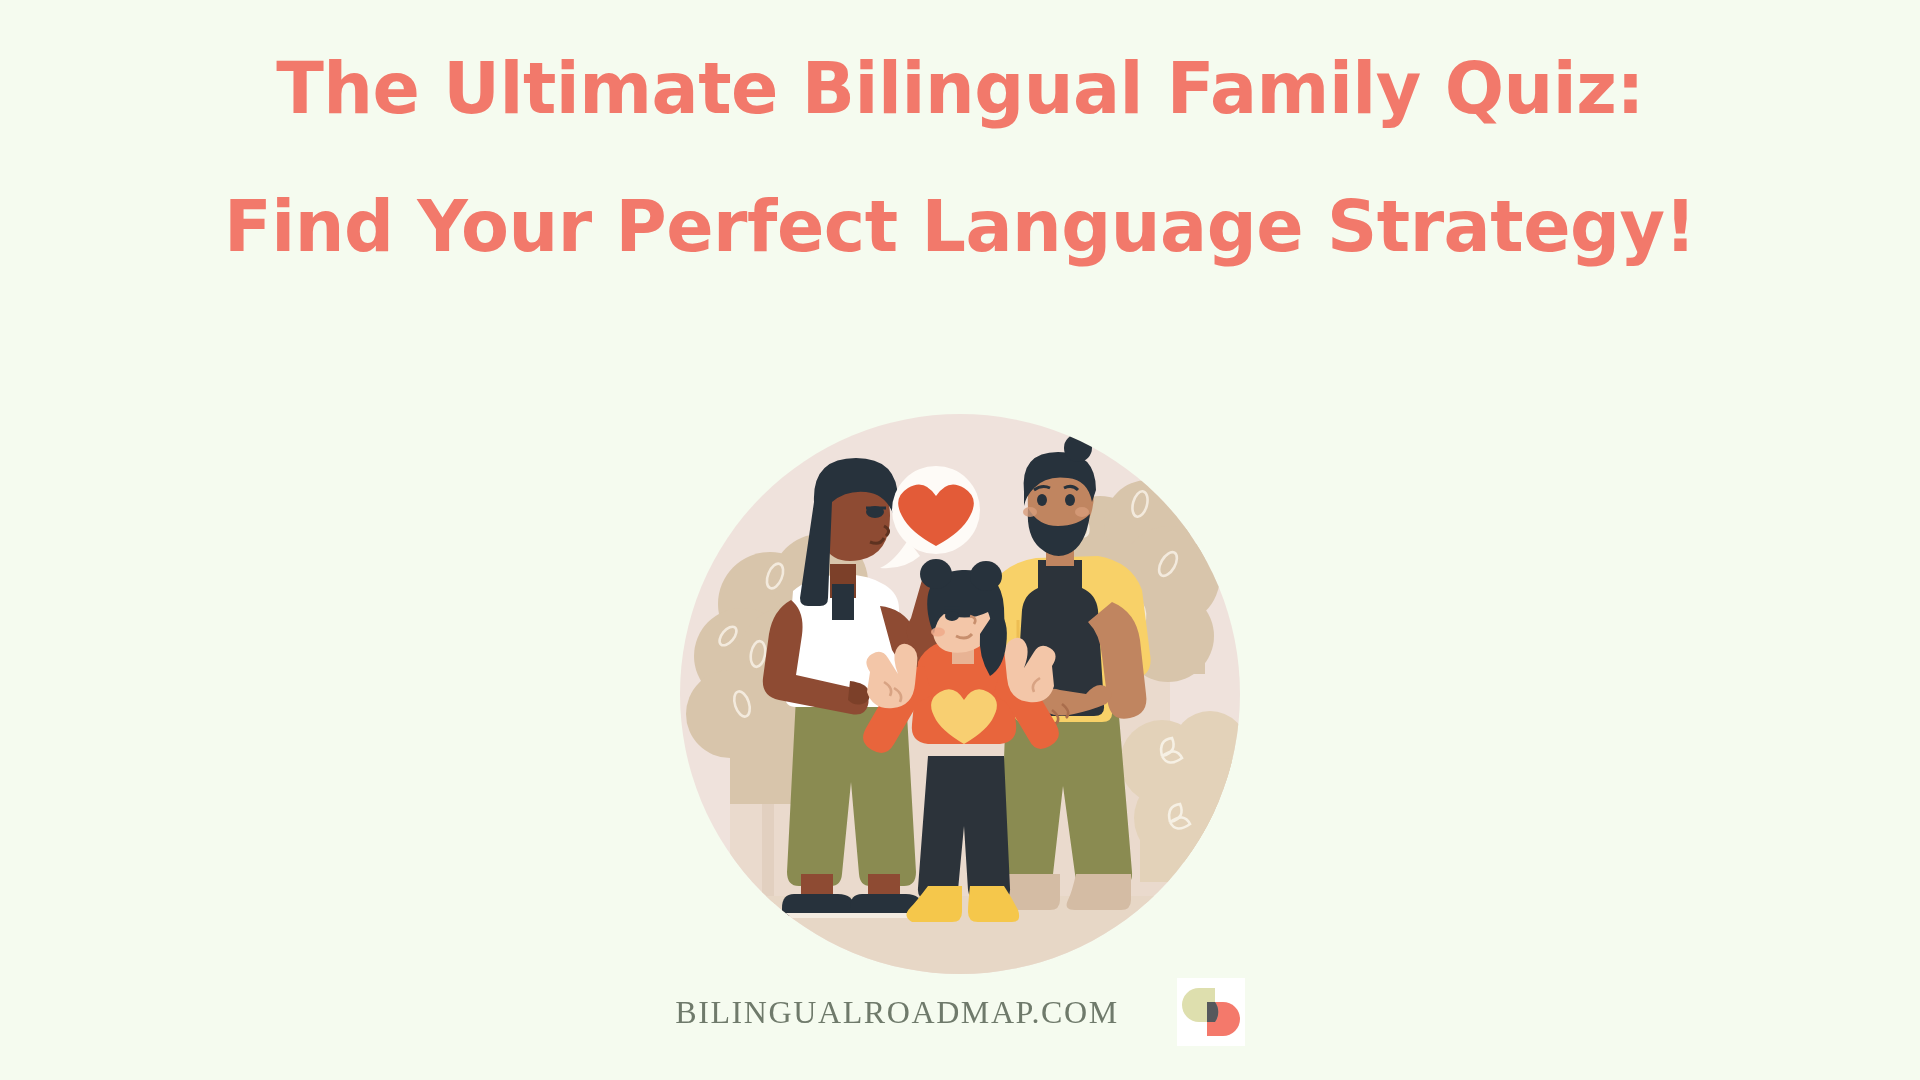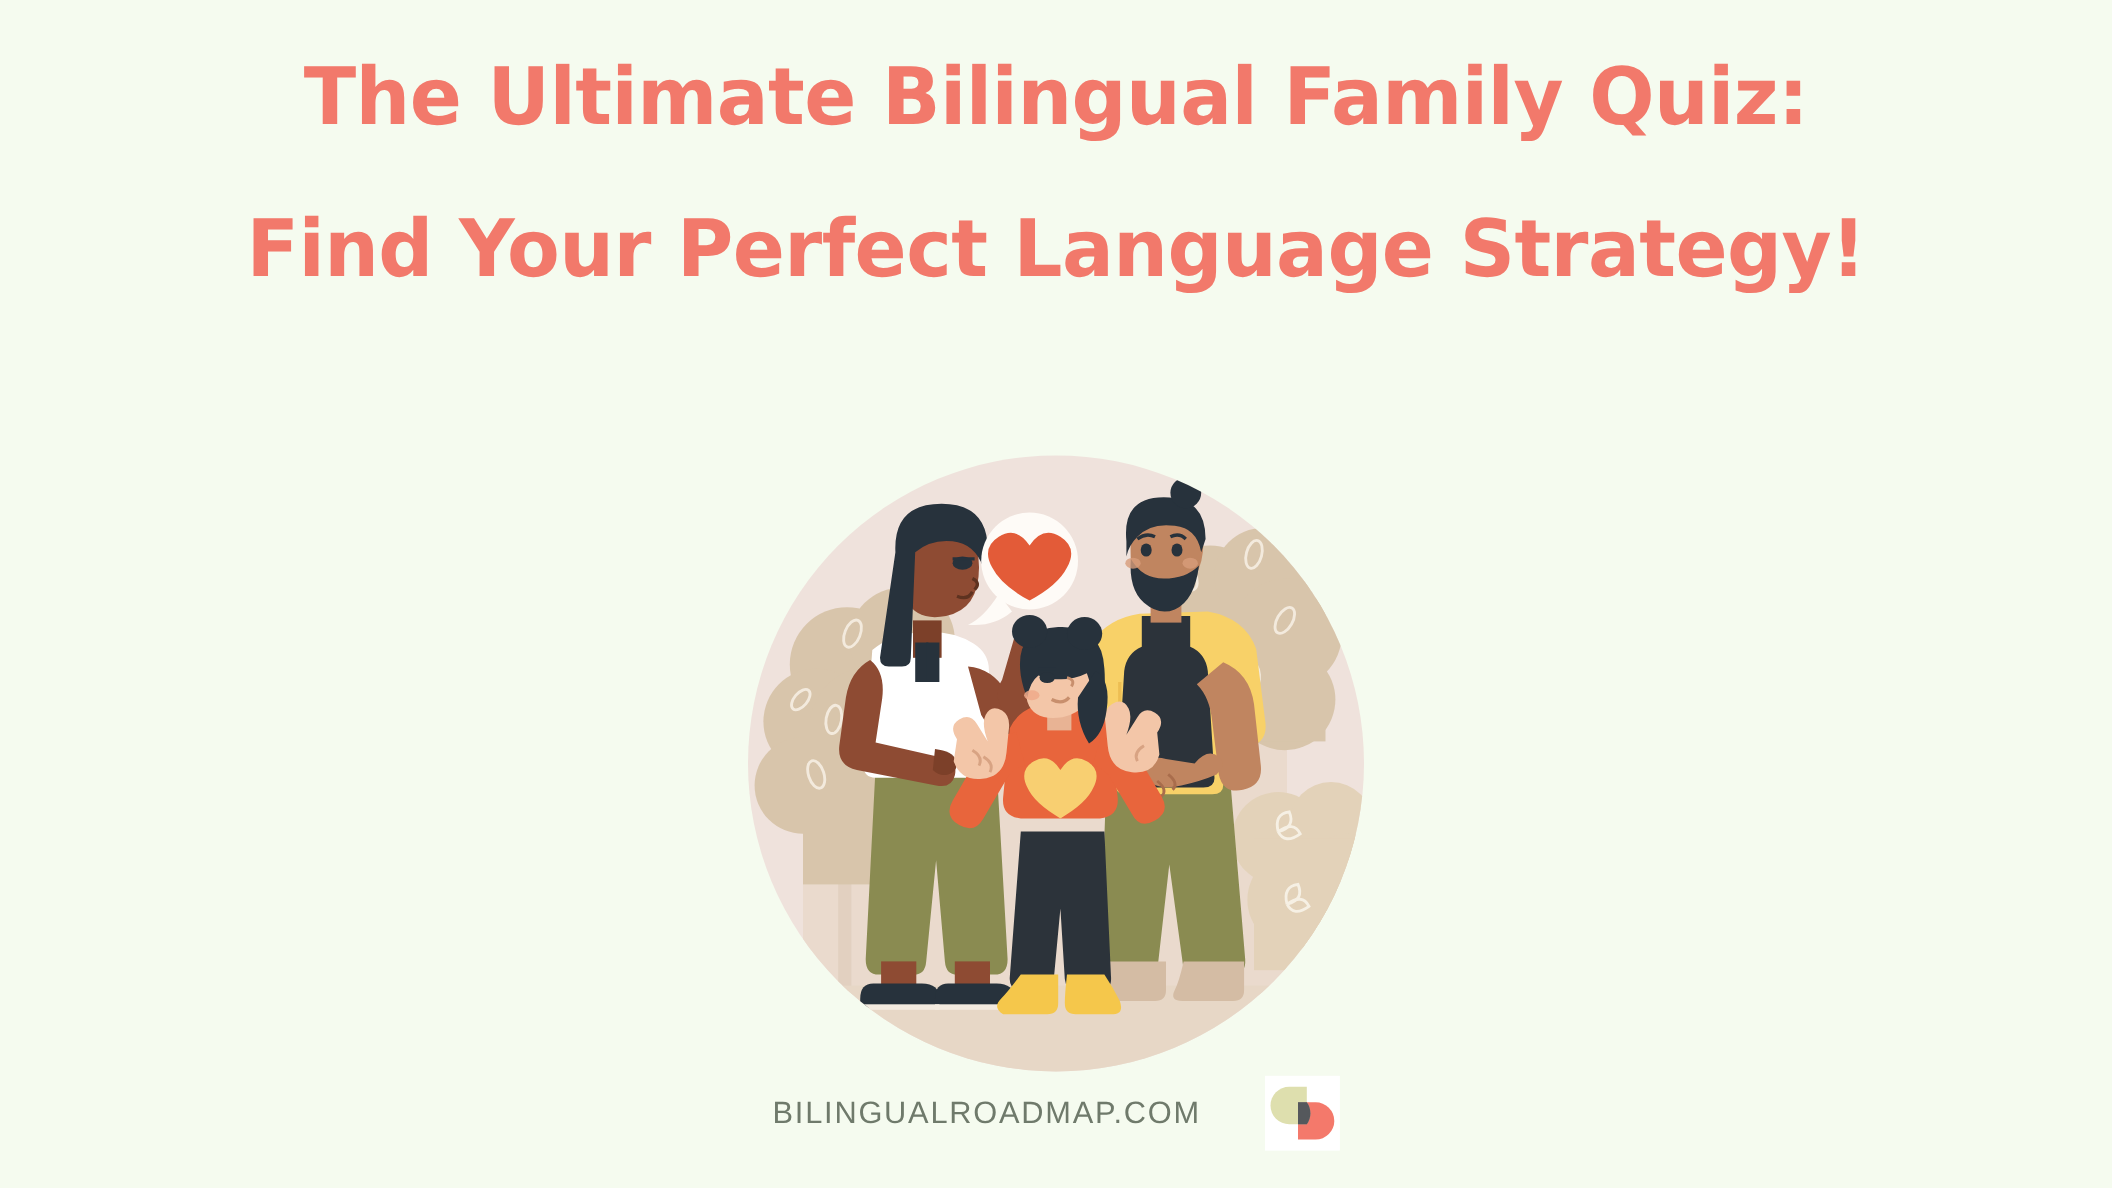--- a/index.html
+++ b/index.html
@@ -47,22 +47,22 @@
   .footer {
     position:absolute;
     left:0; right:0; bottom:34px;
     display:flex;
     align-items:center;
     justify-content:center;
     gap:58px;
   }
   .footer-url {
     color:#6f7a6b;
-    font-family:Liberation Sans, sans-serif;
-    font-size:28px;
+    font-family:Liberation Serif, serif;
+    font-size:32px;
     letter-spacing:1.6px;
     font-weight:400;
   }
   .footer-logo {
     width:68px; height:68px;
     background:#ffffff;
     position:relative;
     overflow:hidden;
     flex:0 0 auto;
   }

